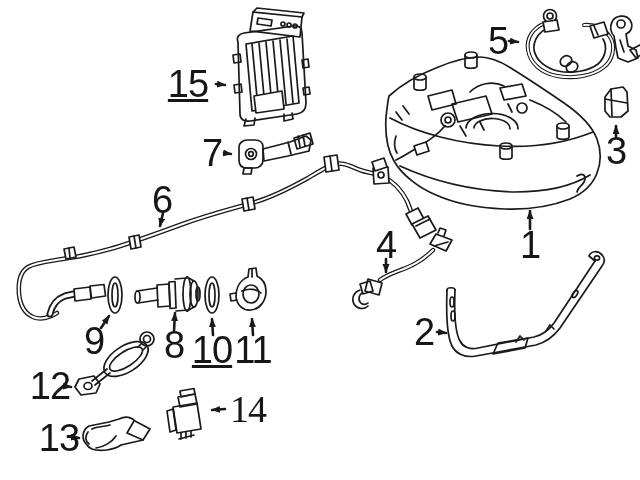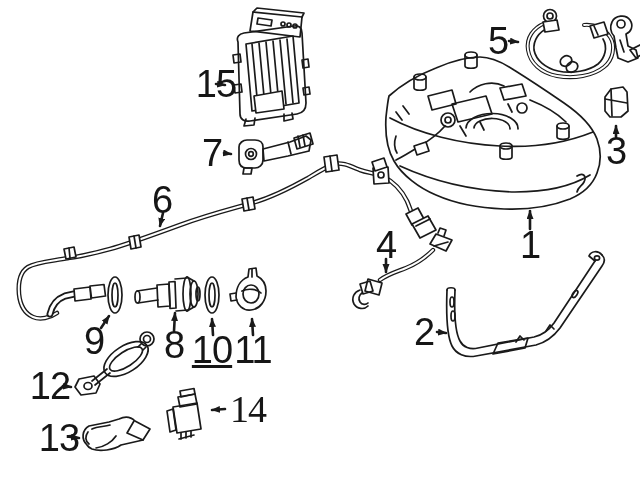--- a/index.html
+++ b/index.html
@@ -259,15 +259,15 @@
 <div class="callout" style="left:498px;top:41px;">5</div>
 <div class="callout" style="left:162px;top:200px;">6</div>
 <div class="callout" style="left:212px;top:153px;">7</div>
 <div class="callout" style="left:174px;top:345px;">8</div>
 <div class="callout" style="left:94px;top:341px;">9</div>
 <div class="callout" style="left:212px;top:350px;text-decoration:underline;">10</div>
 <div class="callout" style="left:253px;top:350px;text-align:right;">11</div>
 <div class="callout" style="left:50px;top:386px;">12</div>
 <div class="callout" style="left:59px;top:438px;">13</div>
 <div class="callout" style="left:248px;top:409px;font-family:Liberation Serif, serif;">14</div>
-<div class="callout" style="left:216px;top:84px;">15</div>
+<div class="callout" style="left:188px;top:84px;text-decoration:underline;">15</div>
 
 </div>
 
 </body></html>

